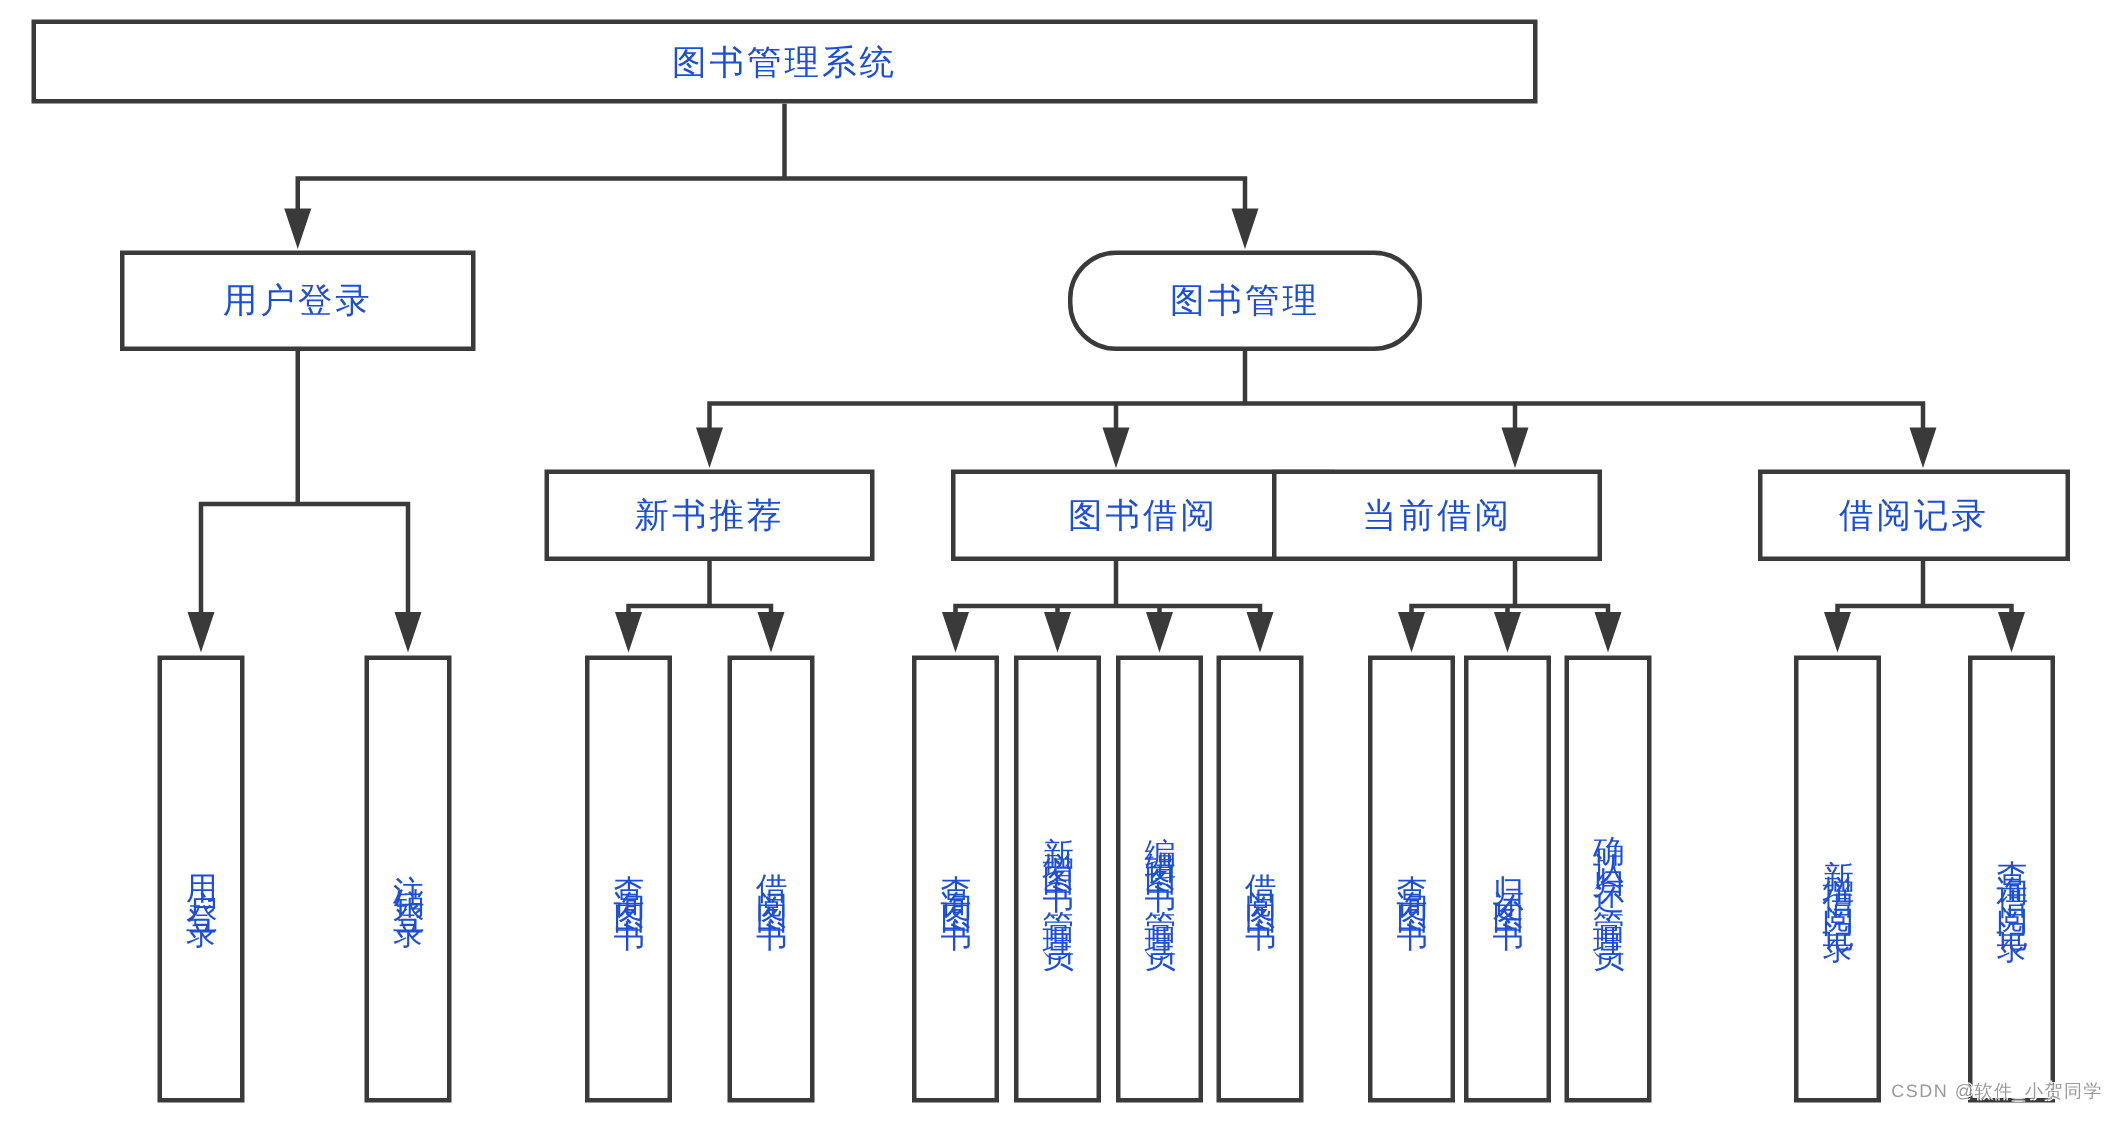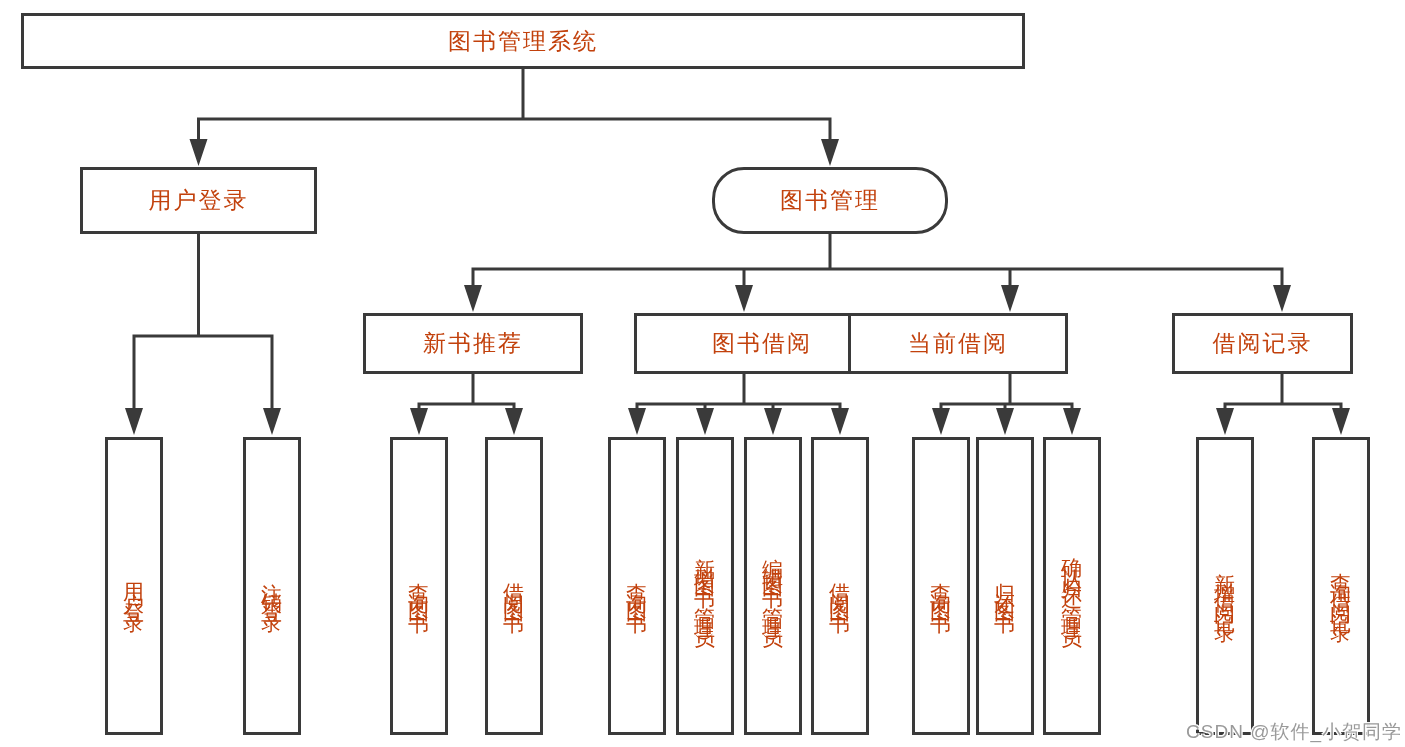--- a/index.html
+++ b/index.html
@@ -18,21 +18,21 @@
     z-index: 1;
   }
   .node {
     position: absolute;
     box-sizing: border-box;
     background: #ffffff;
     border: 3px solid #3a3a3a;
     display: flex;
     align-items: center;
     justify-content: center;
-    color: #c2410c;
+    color: #1d4ed8;
     z-index: 2;
     text-align: center;
   }
   .hnode {
     font-size: 23px;
     letter-spacing: 2px;
     white-space: nowrap;
   }
   .leaf {
     writing-mode: vertical-rl;
@@ -43,42 +43,42 @@
   }
   
   .n-root   { left: 21px;  top: 13px;  width: 1004px; height: 56px; }
   
   .n-b0     { left: 80px;  top: 167px; width: 237px;  height: 67px; }
   .n-b1     { left: 712px; top: 167px; width: 236px;  height: 67px; border-radius: 32px; }
   
   .n-s0     { left: 363px;  top: 313px; width: 220px; height: 61px; }
   .n-s1     { left: 634px;  top: 313px; width: 256px; height: 61px; }
   .n-s2     { left: 848px;  top: 313px; width: 220px; height: 61px; }
-  .n-s3     { left: 1172px; top: 313px; width: 181px; height: 61px; }
+  .n-s3     { left: 1172px; top: 313px; width: 208px; height: 61px; }
   
   .leaf     { top: 437px; width: 58px; height: 298px; }
   .n-l0  { left: 105px; }
   .n-l1  { left: 243px; }
   .n-l2  { left: 390px; }
   .n-l3  { left: 485px; }
   .n-l4  { left: 608px; }
   .n-l5  { left: 676px; }
   .n-l6  { left: 744px; }
   .n-l7  { left: 811px; }
   .n-l8  { left: 912px; }
   .n-l9  { left: 976px; }
   .n-l10 { left: 1043px; }
   .n-l11 { left: 1196px; }
   .n-l12 { left: 1312px; }
   .watermark {
     position: absolute;
     right: 3px;
     top: 719px;
     z-index: 5;
-    font-size: 19px;
+    font-size: 12px;
     color: #9a9a9a;
     letter-spacing: 1px;
     white-space: nowrap;
     text-shadow: 1px 1px 0 #ffffff, -1px -1px 0 #ffffff, 1px -1px 0 #ffffff, -1px 1px 0 #ffffff;
   }
 </style>
 </head>
 <body>
 
 <div class="stage">

